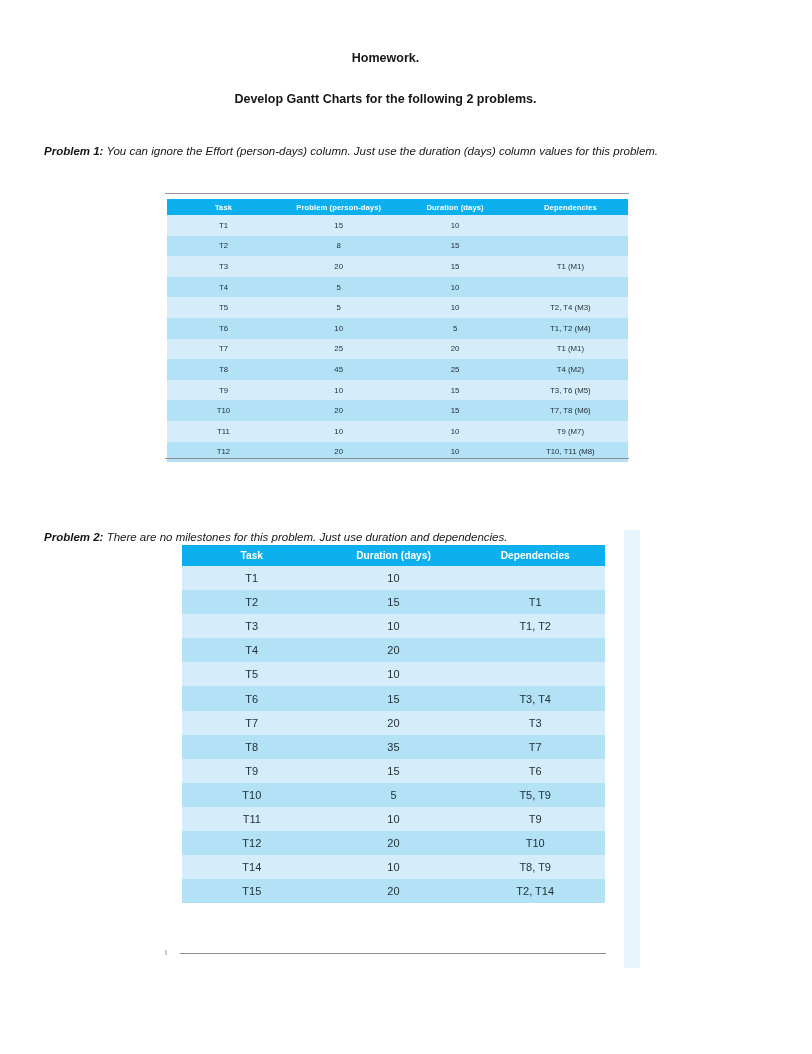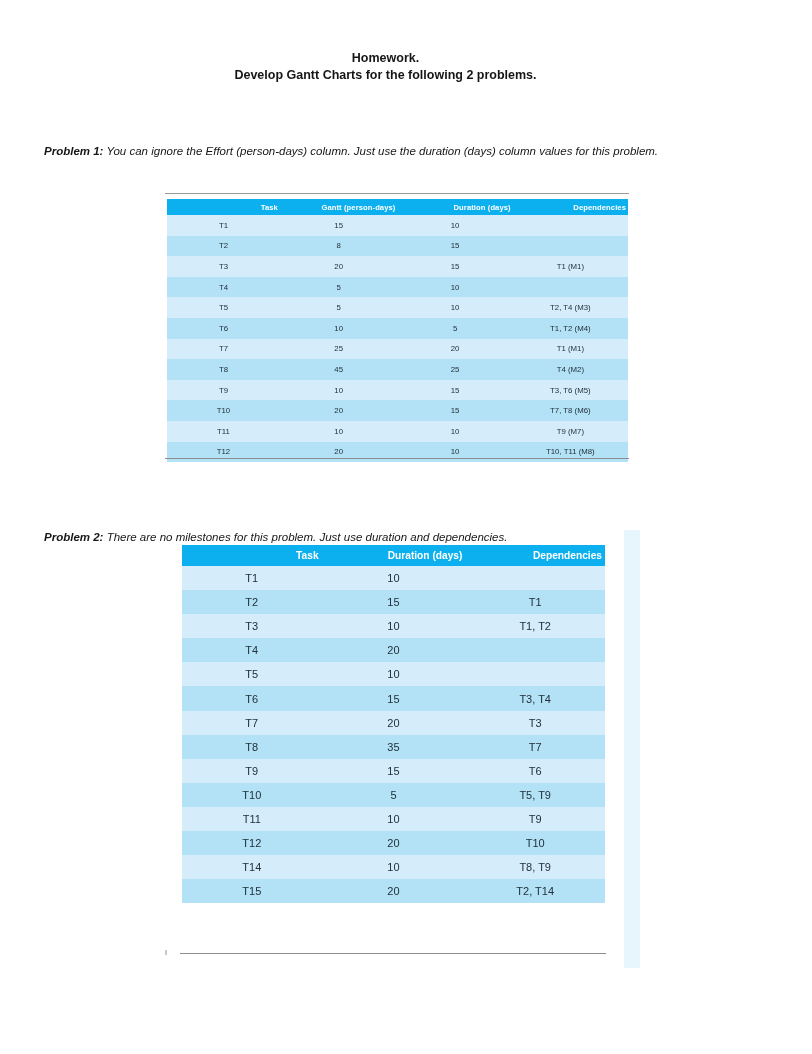--- a/index.html
+++ b/index.html
@@ -20,21 +20,21 @@
   .doc-title {
     position: absolute;
     left: 0;
     width: 771px;
     text-align: center;
     font-weight: bold;
     font-size: 12.5px;
     color: #161616;
   }
   #title-homework { top: 51px; }
-  #title-subtitle { top: 68px; }
+  #title-subtitle { top: 92px; }
 
   
   .problem-line {
     position: absolute;
     left: 44px;
     font-size: 11.5px;
     color: #161616;
     white-space: nowrap;
     font-style: italic;
   }
@@ -61,21 +61,21 @@
   }
   table.data-table {
     border-collapse: collapse;
     width: 100%;
     table-layout: fixed;
   }
   table.data-table th {
     background: #0cb0ee;
     color: #ffffff;
     font-weight: bold;
-    text-align: right;
+    text-align: center;
     border: none;
   }
   table.data-table td {
     text-align: center;
     border: none;
     color: #22313a;
   }
   table.data-table tbody tr:nth-child(odd) td  { background: #d5edfa; }
   table.data-table tbody tr:nth-child(even) td { background: #b3e1f6; }
 
@@ -172,21 +172,21 @@
   <table class="data-table" id="table1">
     <colgroup>
       <col class="c-task">
         <col class="c-effort">
         <col class="c-dur">
         <col class="c-dep">
     </colgroup>
     <thead>
       <tr>
         <th>Task</th>
-        <th>Gantt (person-days)</th>
+        <th>Problem (person-days)</th>
         <th>Duration (days)</th>
         <th>Dependencies</th>
       </tr>
     </thead>
     <tbody>
       <tr>
         <td>T1</td>
         <td>15</td>
         <td>10</td>
         <td></td>

